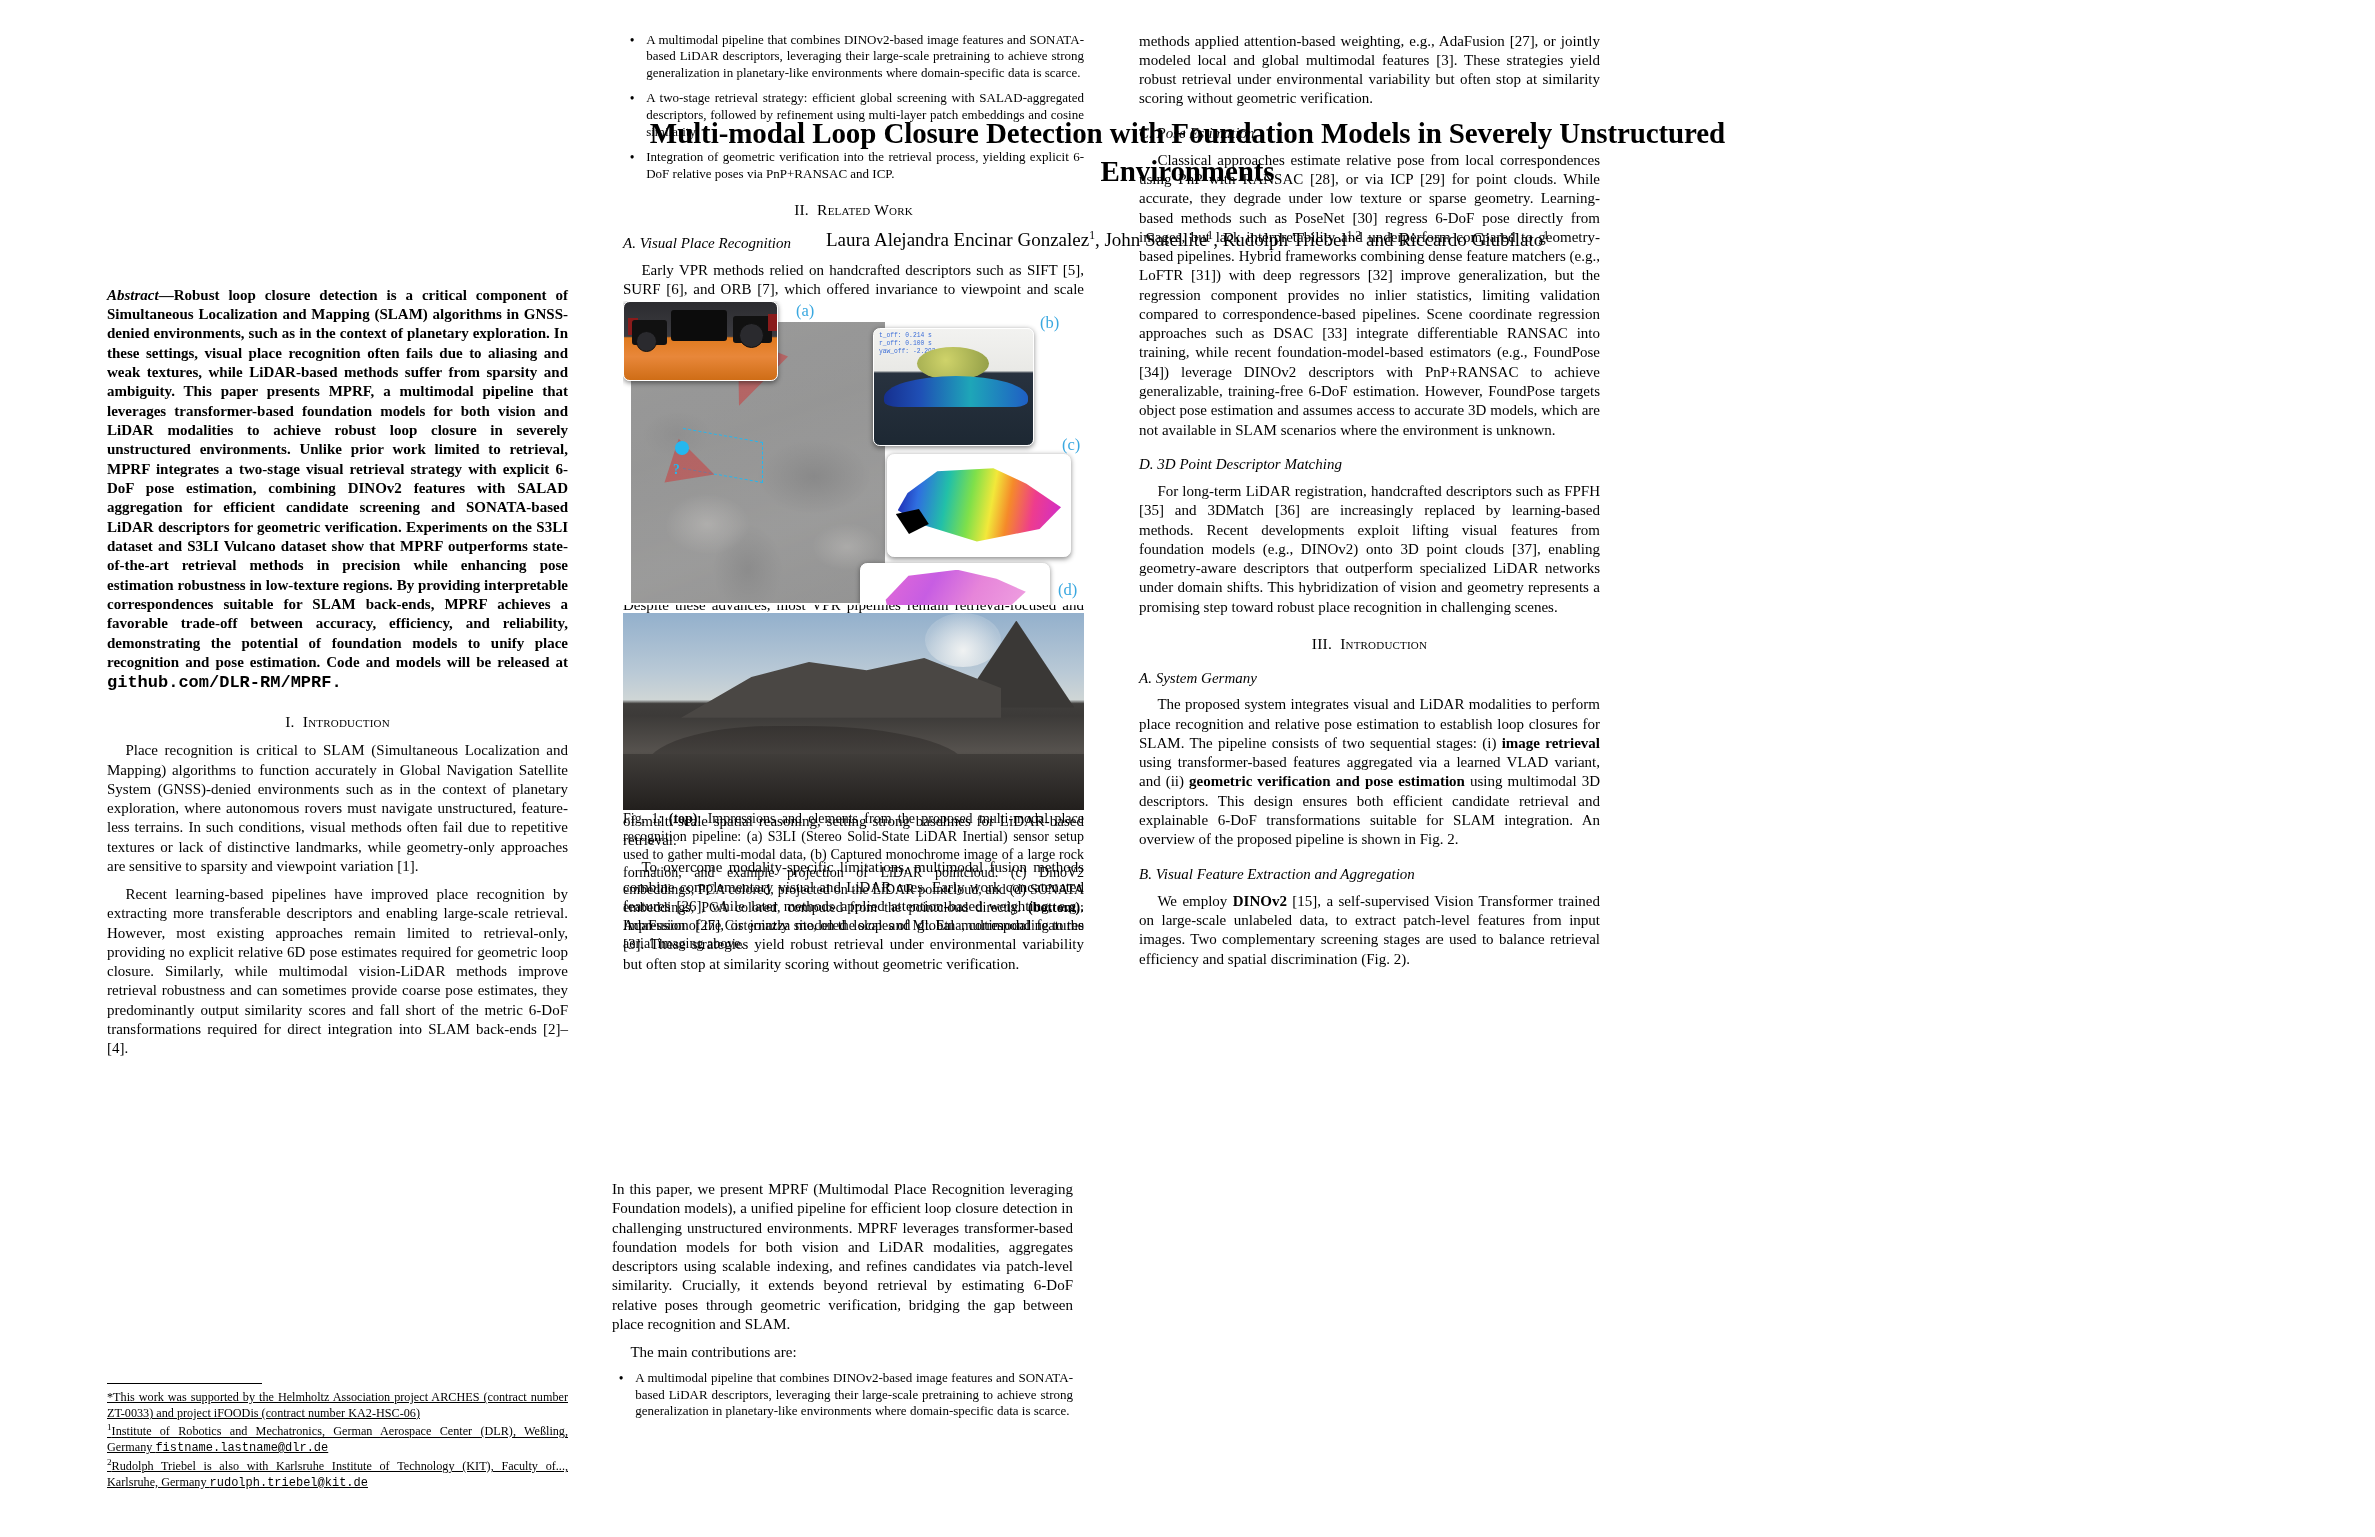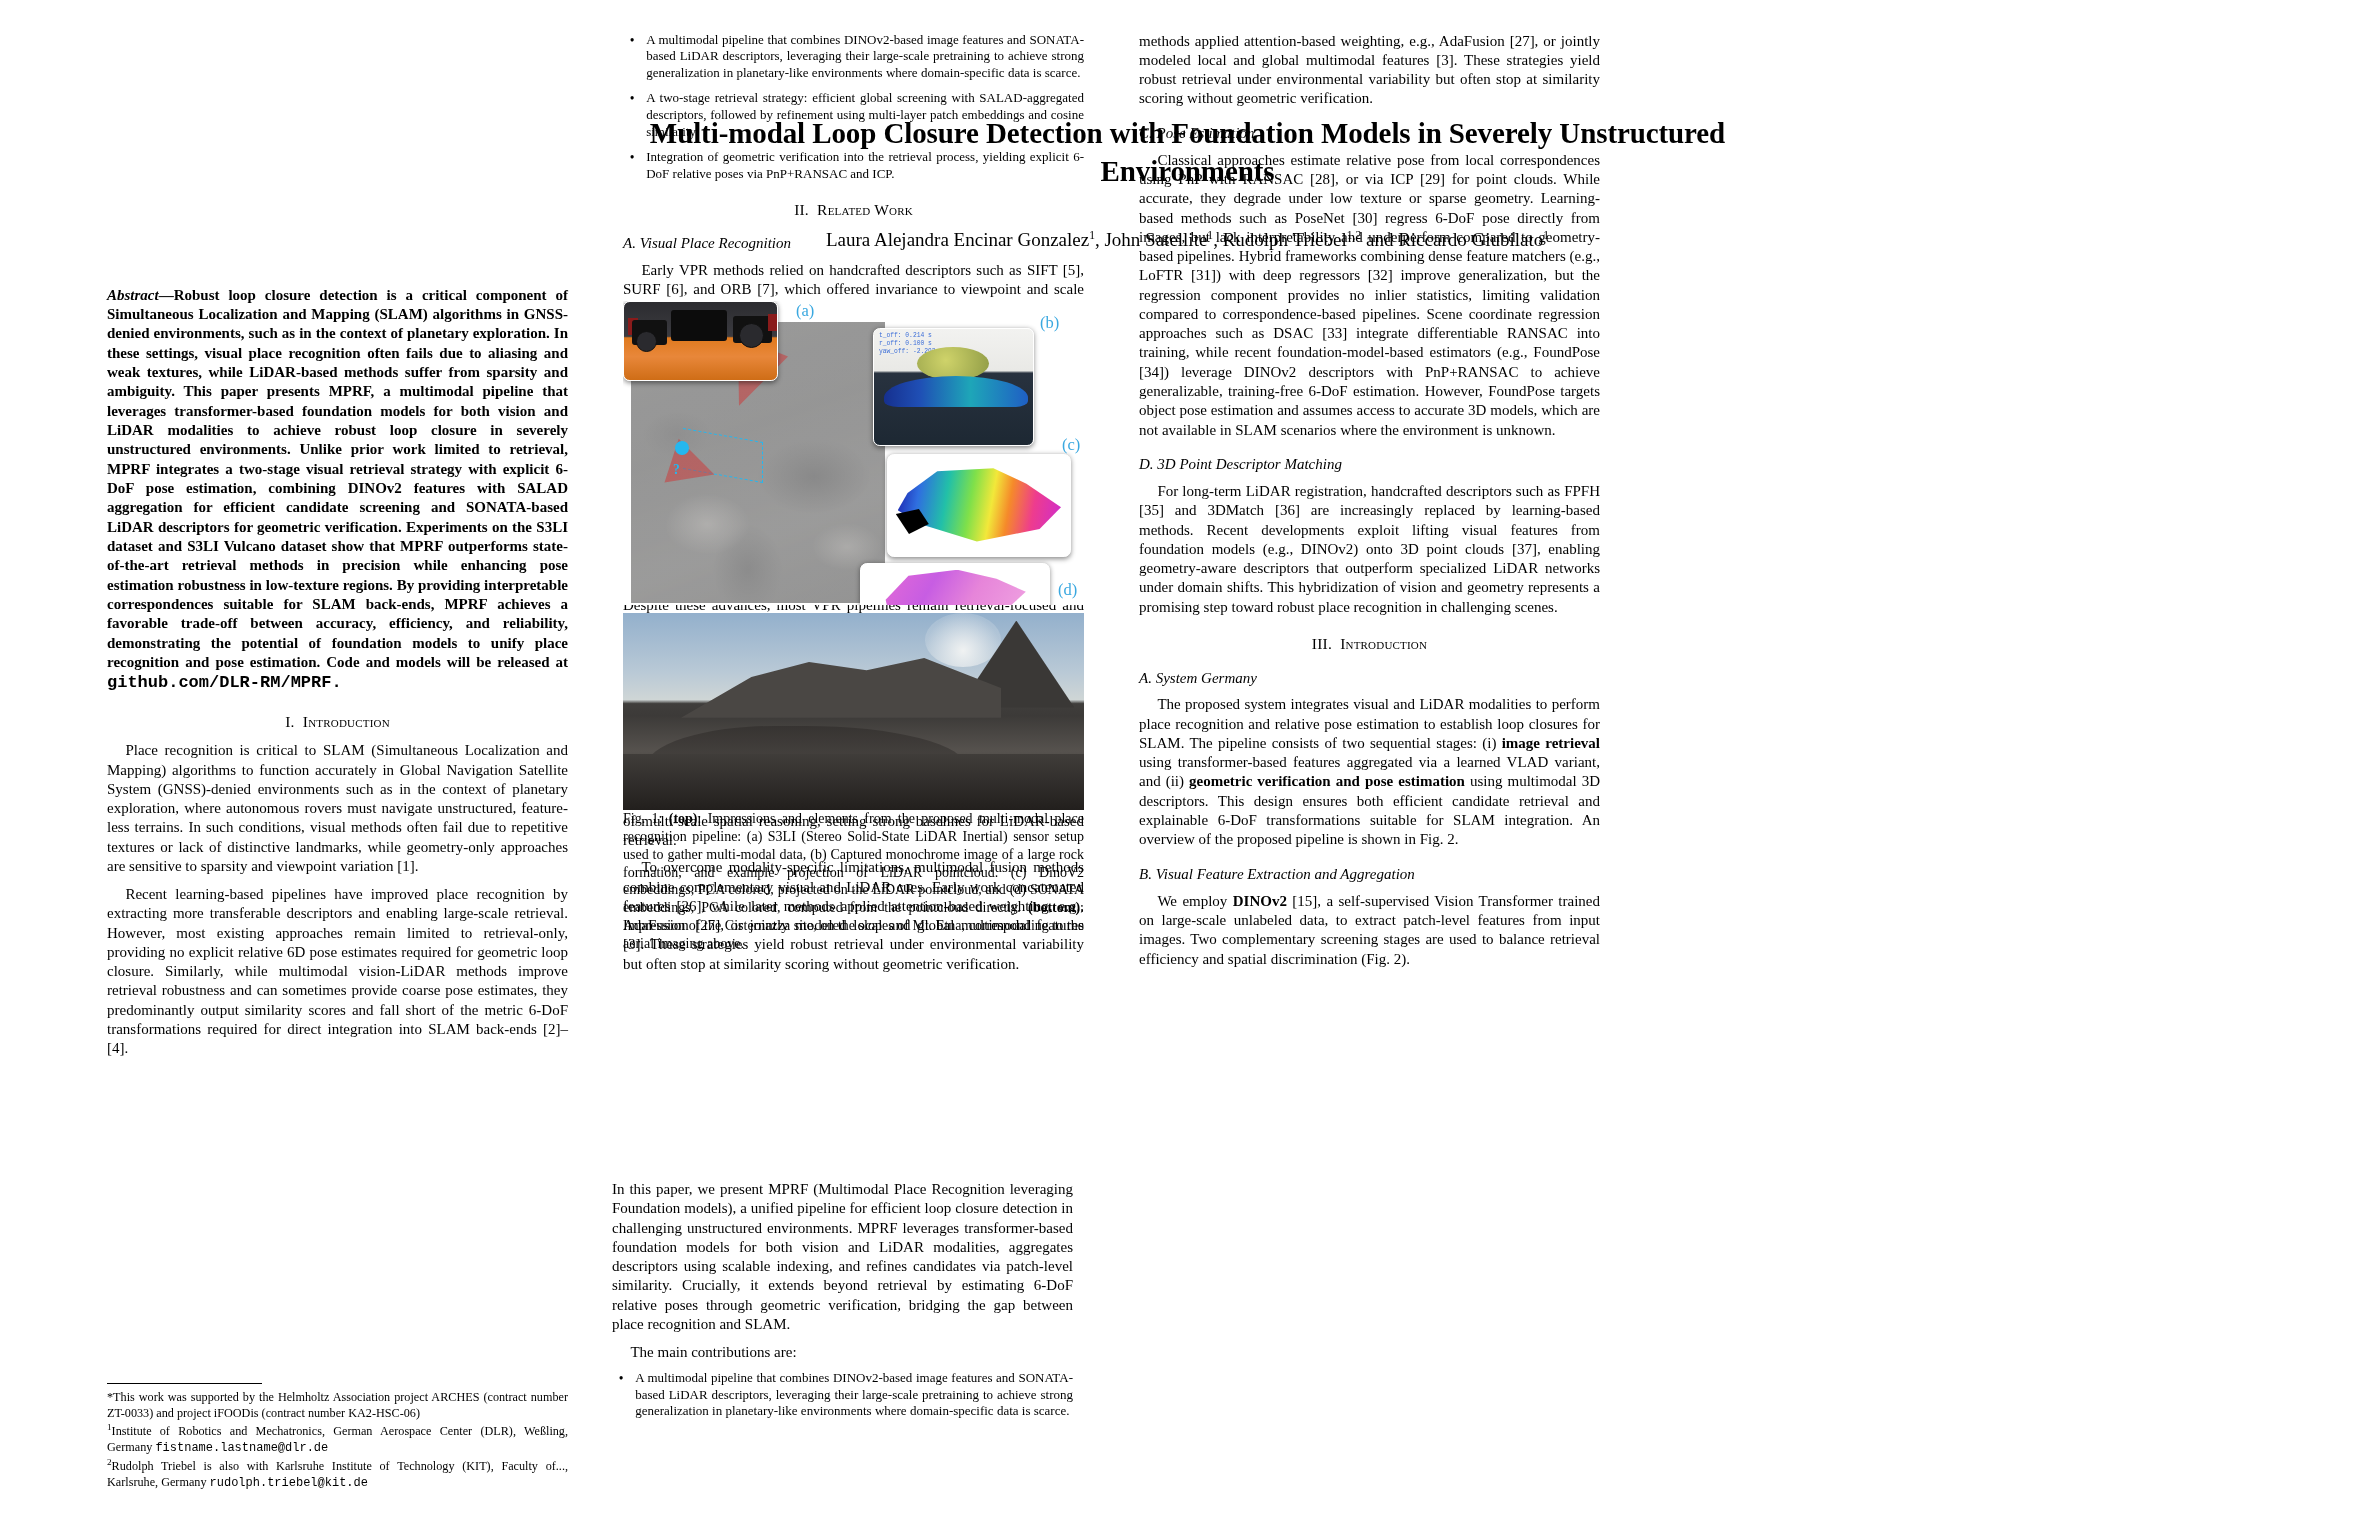--- a/index.html
+++ b/index.html
@@ -57,21 +57,21 @@
     position: relative; font-size: 13px; line-height:1.285;
     text-align: justify; margin-bottom: 8.7px; padding-left: 1.9px;
   }
   ul.bullets li::before {
     content: "•"; position:absolute; left:-14.6px; top:0; font-size: 13.6px;
   }
 
   
   .footnotes { position:absolute; left:107px; bottom: 45px; width: 461px; }
   .footnotes .rule { width: 155px; height:1px; background:#000; margin-bottom: 6.8px; }
-  .fn { font-size: 12.2px; line-height: 1.27; text-align: justify; margin-bottom:1px; }
+  .fn { font-size: 12.2px; line-height: 1.27; text-align: justify; margin-bottom:1px;text-decoration:underline; }
   .fn sup { font-size: 9.2px; vertical-align: super; }
   .fn .mono { font-size: 12px; }
 
   
   .figure { width: 461px; }
   .fig-top { position: relative; width: 461px; height: 304px; background:#ffffff; overflow:hidden; }
   .aerial {
     position:absolute; left:7.8px; top:21.3px; width: 254px; height: 281px;
     background:
       radial-gradient(ellipse 68px 49px at 30% 72%, #c9c4bd 0%, rgba(201,196,189,0) 62%),

